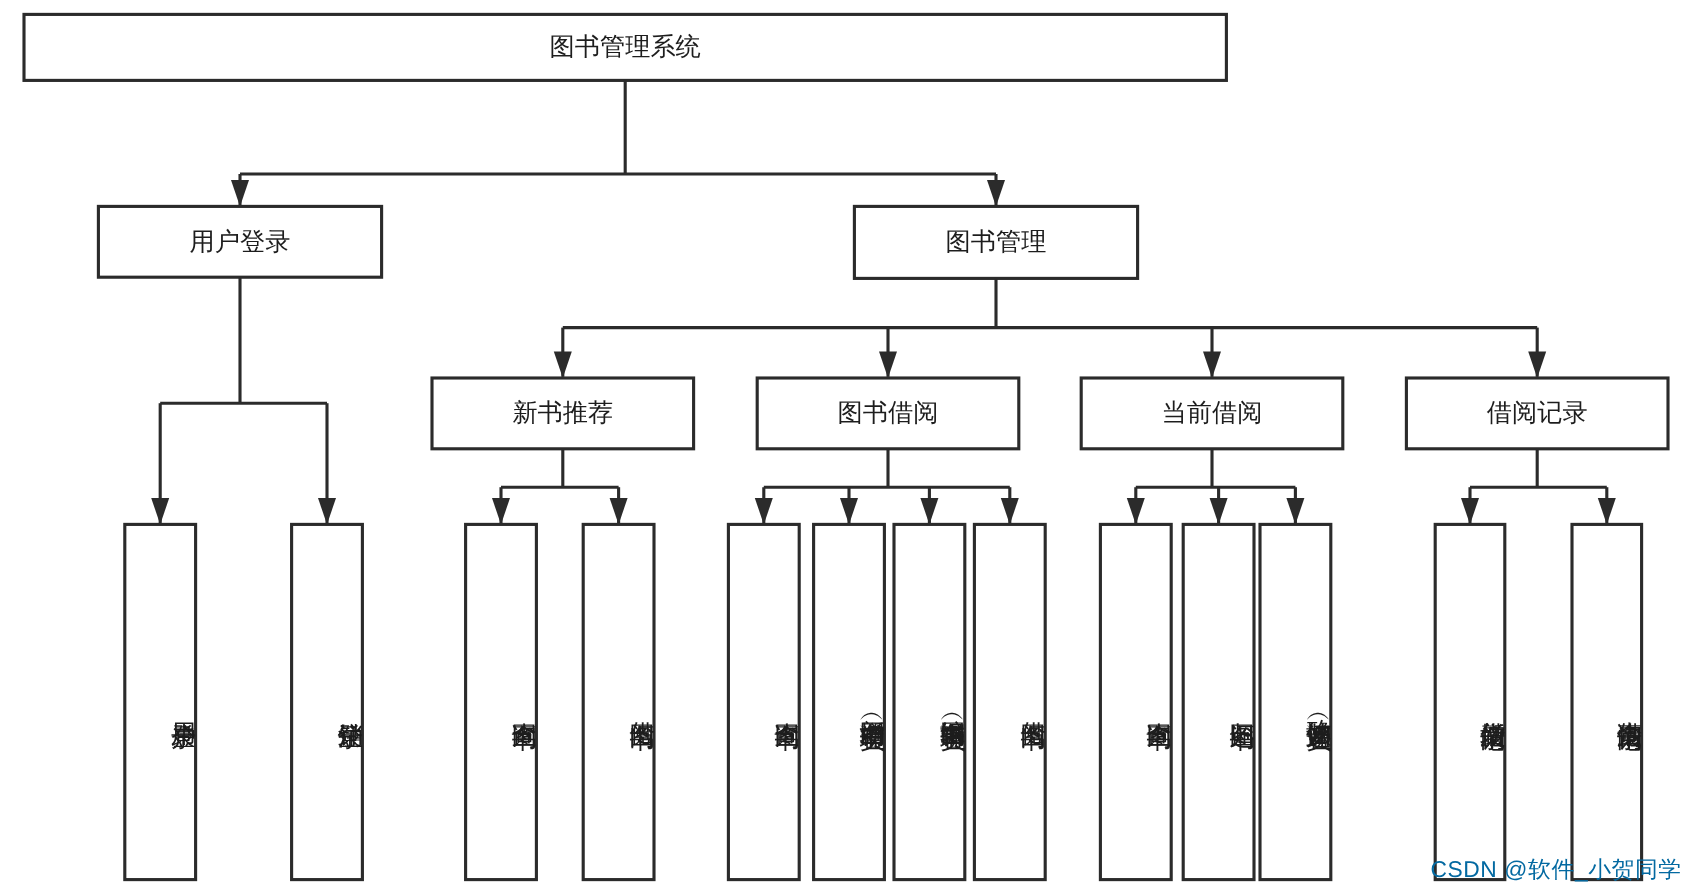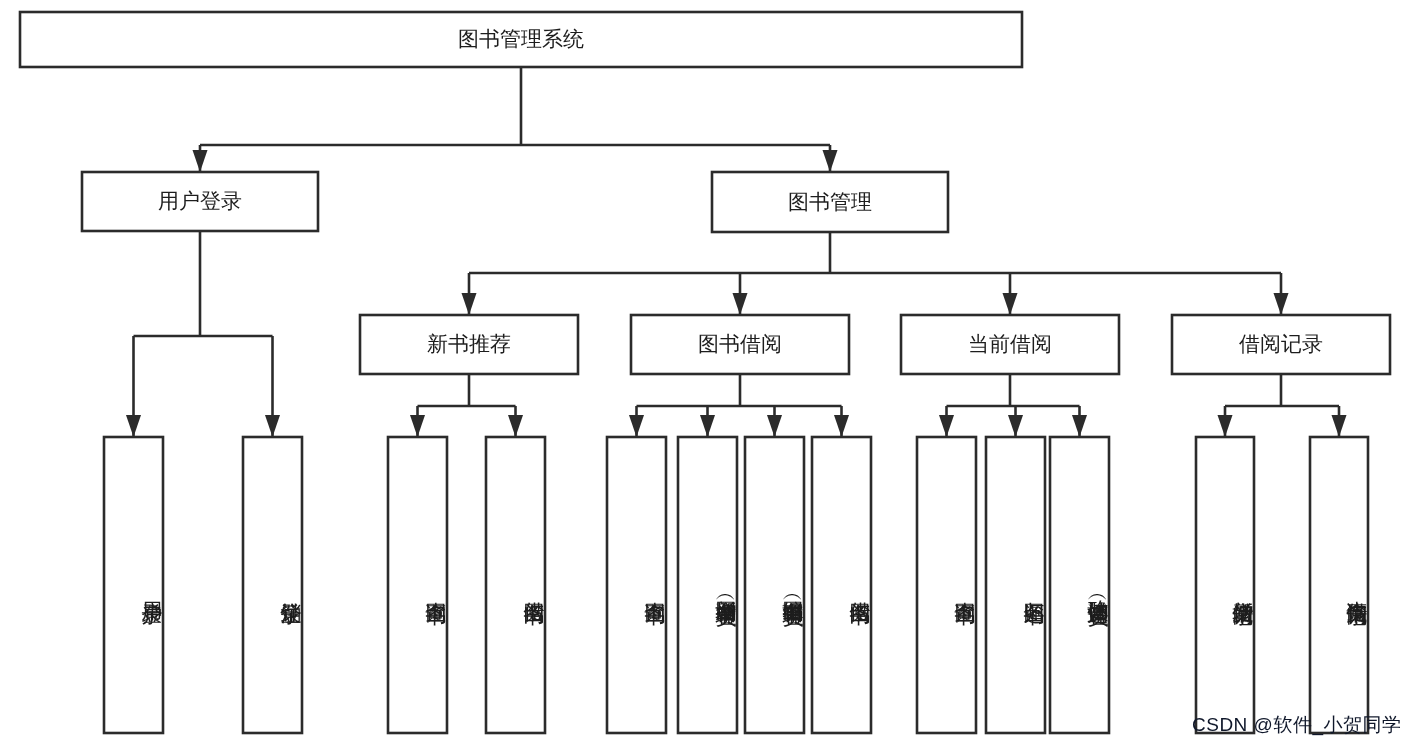--- a/index.html
+++ b/index.html
@@ -62,21 +62,21 @@
     white-space: nowrap;
     display: flex;
     align-items: flex-start;
     justify-content: center;
     pointer-events: none;
   }
   .watermark {
     position: absolute;
     font-family: "Liberation Sans", "DejaVu Sans", sans-serif;
     font-size: 19px;
-    color: #0f172a;
+    color: #0369a1;
     white-space: nowrap;
     letter-spacing: 0.5px;
   }
 </style>
 </head>
 <body>
 
 <div id="diagram-root">
 
   <svg id="diagram-svg" viewBox="0 0 1405 747">

